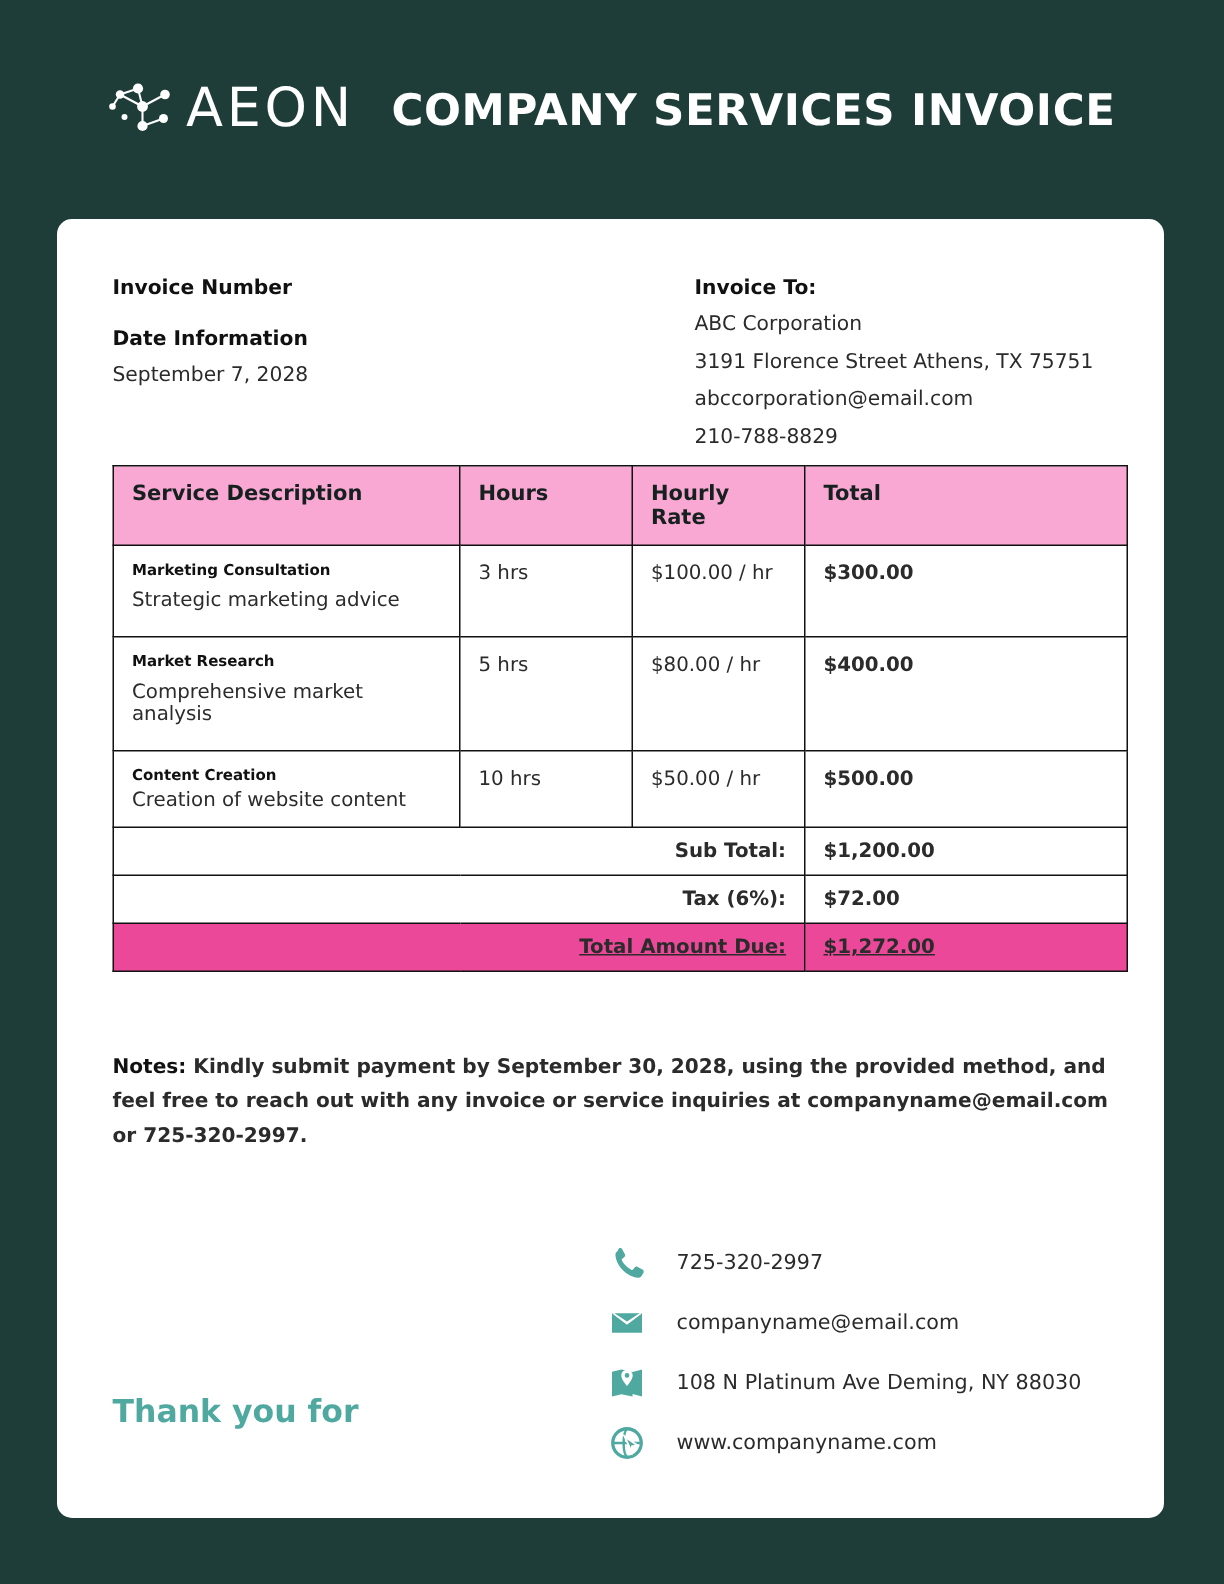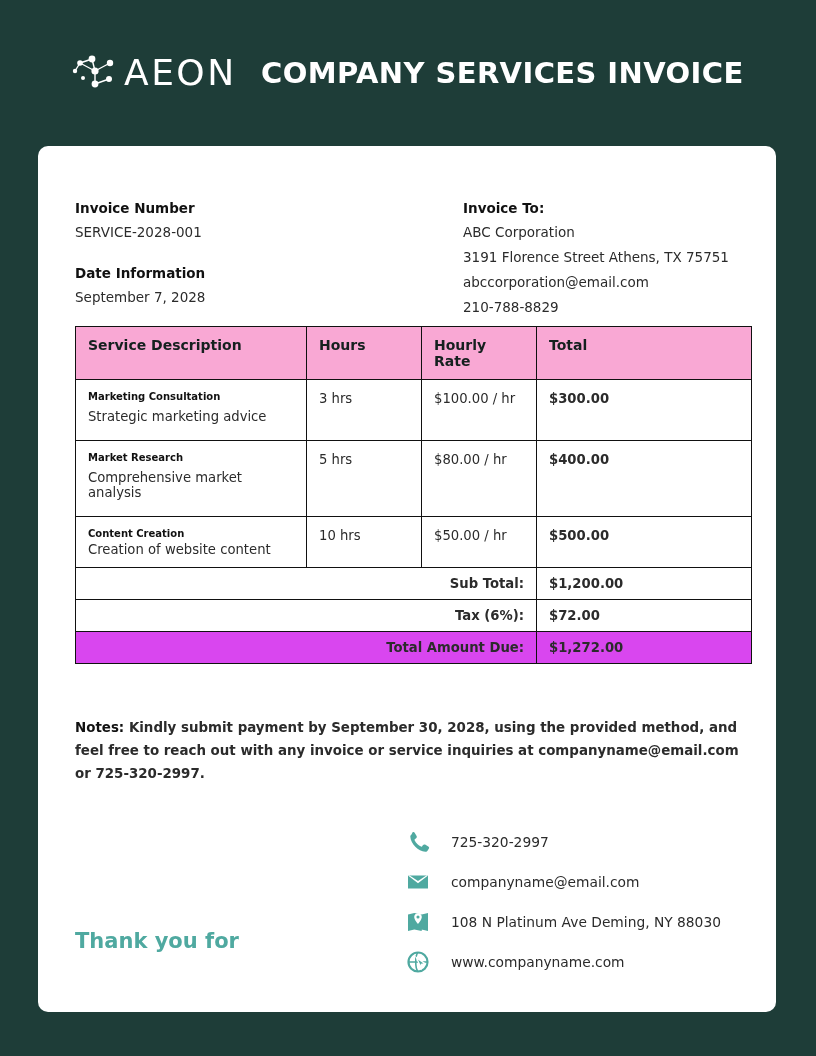--- a/index.html
+++ b/index.html
@@ -58,21 +58,21 @@
 
   
   .card {
     position: absolute;
     left: 38px;
     top: 146px;
     width: 738px;
     height: 866px;
     background: #ffffff;
     border-radius: 10px;
-    padding: 54px 37px 0 37px;
+    padding: 38px 37px 0 37px;
   }
 
   
   .meta {
     display: flex;
     position: relative;
     height: 118px;
   }
 
   .meta-col-left { width: 388px; }
@@ -158,21 +158,21 @@
     padding: 8px 12px 8px 12px !important;
   }
 
   .sum-value {
     font-weight: bold;
     color: #111111;
     font-size: 14px;
     padding: 8px 12px 8px 12px !important;
   }
 
-  .row-grand td { background: #d946ef; }
+  .row-grand td { background: #ec4899; text-decoration: underline; }
 
   
   .notes {
     margin-top: 52px;
     width: 676px;
     font-size: 13.4px;
     line-height: 1.72;
     color: #2b2b2b;
     font-weight: bold;
   }
@@ -254,21 +254,20 @@
 
   <div class="header-title">COMPANY SERVICES INVOICE</div>
 </div>
 
 <div class="card">
 
   <div class="meta">
 
     <div class="meta-col-left">
       <div class="meta-label">Invoice Number</div>
-      <div class="meta-value">SERVICE-2028-001</div>
       <div class="meta-gap"></div>
       <div class="meta-label">Date Information</div>
       <div class="meta-value">September 7, 2028</div>
     </div>
 
     <div class="meta-col-right">
       <div class="meta-label">Invoice To:</div>
       <div class="meta-value">ABC Corporation</div>
       <div class="meta-value">3191 Florence Street Athens, TX 75751</div>
       <div class="meta-value">abccorporation@email.com</div>

